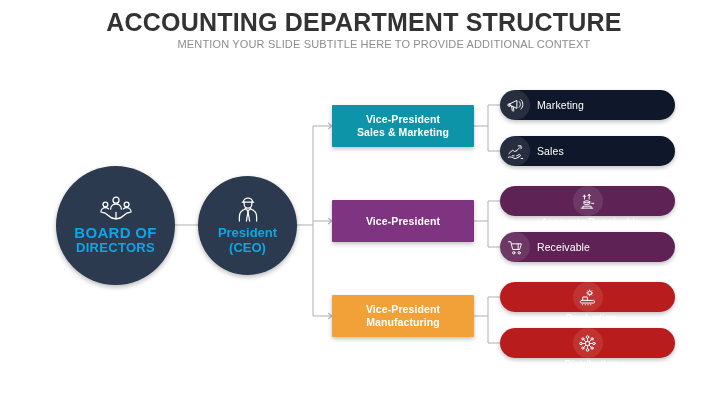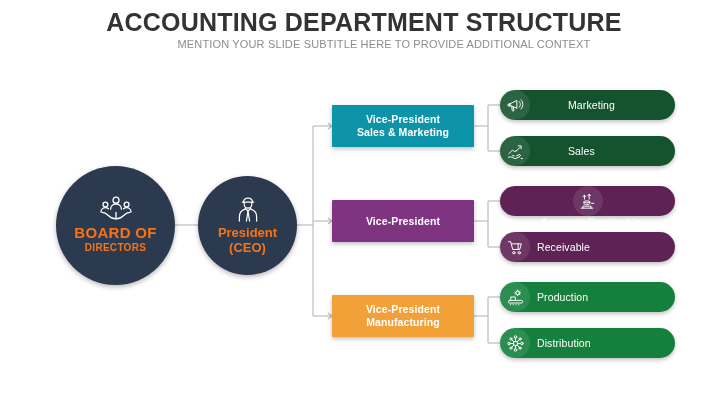--- a/index.html
+++ b/index.html
@@ -21,27 +21,27 @@
   }
 
   
   .wires{position:absolute;left:0;top:0;width:720px;height:405px;}
 
   
   .circle{
     position:absolute;border-radius:50%;background:#2b3a4f;
     box-shadow:0 2px 5px rgba(0,0,0,.28);
     display:flex;flex-direction:column;align-items:center;justify-content:center;
-    color:#f97316;text-align:center;
+    color:#0ea5e9;text-align:center;
   }
   .c-board{left:56px;top:166px;width:119px;height:119px;}
   .c-ceo{left:198px;top:176px;width:99px;height:99px;}
   .circle .cicon{display:block;line-height:0;margin-bottom:3px;}
   .board-l1{font-size:15px;font-weight:bold;letter-spacing:.3px;line-height:16px;}
-  .board-l2{font-size:10px;font-weight:bold;letter-spacing:.3px;line-height:14px;}
+  .board-l2{font-size:13px;font-weight:bold;letter-spacing:.3px;line-height:14px;}
   .ceo-l1{font-size:13px;font-weight:bold;line-height:15px;}
   .ceo-l2{font-size:13px;font-weight:bold;line-height:15px;}
 
   
   .vp{
     position:absolute;left:332px;width:142px;height:42px;border-radius:1px;
     display:flex;flex-direction:column;align-items:center;justify-content:center;
     color:#ffffff;text-align:center;box-shadow:0 2px 4px rgba(0,0,0,.25);
     font-size:10.5px;font-weight:bold;line-height:13px;letter-spacing:.1px;
   }
@@ -54,23 +54,23 @@
     position:absolute;left:500px;width:175px;height:30px;border-radius:15px;
     display:flex;align-items:center;box-shadow:0 2px 4px rgba(0,0,0,.25);
     color:#ffffff;
   }
   .pill .badge{
     width:30px;height:30px;border-radius:50%;flex:0 0 30px;
     display:flex;align-items:center;justify-content:center;
     background:rgba(255,255,255,.10);
   }
   .pill .plabel{font-size:10.5px;font-weight:normal;margin-left:7px;letter-spacing:.1px;}
-  .p-teal{background:#14532d;gap:31px;}
+  .p-teal{background:#0f172a;}
   .p-purple{background:#5e2255;}
-  .p-orange{background:#15803d;}
+  .p-orange{background:#b91c1c;flex-direction:column;}
   .pill-1{top:90px;} .pill-2{top:136px;}
   .pill-3{top:186px;flex-direction:column;} .pill-4{top:232px;}
   .pill-5{top:282px;} .pill-6{top:328px;}
 </style>
 </head>
 <body>
 
 <div class="slide">
 
   <div class="title">ACCOUNTING DEPARTMENT STRUCTURE</div>

